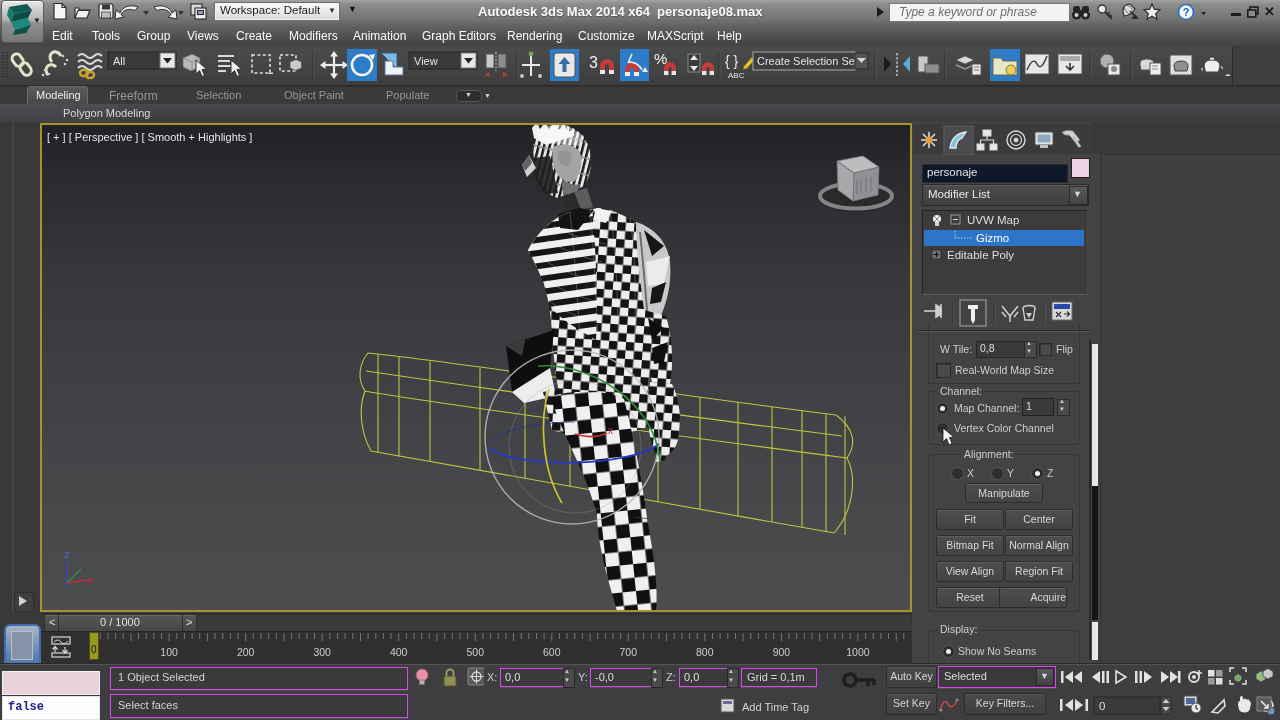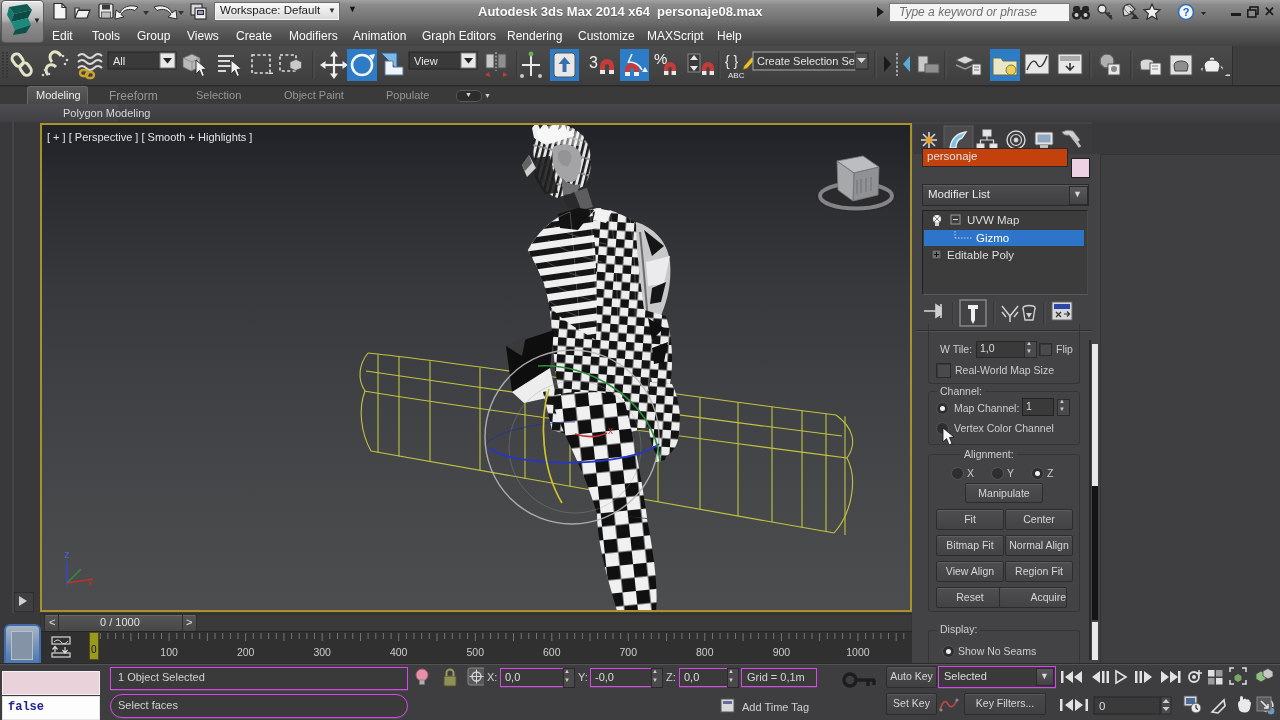--- a/index.html
+++ b/index.html
@@ -564,21 +564,21 @@
     <rect x="-6.5" y="-5.5" width="13" height="8" fill="#8fa8c0"></rect>
     <rect x="-4" y="5" width="8" height="3" fill="#c0c0c0"></rect>
   </g>
 
   <g transform="translate(158,15)">
     <path d="M-9,-7 Q-4,-10 2,-8 L9,1 L5,4 L-2,-4 Q-7,-3 -9,-7 Z" fill="#d0d0d0" stroke="#777" stroke-width="0.8"></path>
     <path d="M2,-2 L9,8" stroke="#c0c0c0" stroke-width="3"></path>
   </g>
 </svg>
 
-<div class="abs" style="left:922px;top:148px;width:144px;height:17px;background:#c2410c;border:1px solid #2a2a2a;">
+<div class="abs" style="left:922px;top:164px;width:144px;height:17px;background:#0f172a;border:1px solid #2a2a2a;">
   <div class="abs t" style="left:4px;top:1px;font-size:11.5px;color:#e2e2e2;">personaje</div>
 </div>
 <div class="abs" style="left:1071px;top:158px;width:17px;height:18px;background:#eed2e4;border:1px solid #202020;"></div>
 
 <div class="abs" style="left:922px;top:184px;width:165px;height:20px;background:linear-gradient(180deg,#4c4c4e,#3f3f41);border:1px solid #2a2a2a;box-shadow:inset 0 1px 0 #5d5d5d;">
   <div class="abs t" style="left:5px;top:3px;font-size:11.5px;color:#e8e8e8;">Modifier List</div>
 </div>
 <div class="abs" style="left:1069px;top:186px;width:17px;height:17px;background:linear-gradient(180deg,#5a5a5c,#434345);border:1px solid #2a2a2a;">
   <div class="abs" style="left:3px;top:2px;font-size:9px;color:#d8d8d8;">▼</div>
 </div>
@@ -647,21 +647,21 @@
   </g>
 </svg>
 <div class="abs" style="left:916px;top:330px;width:176px;height:1px;background:#2c2c2c;"></div>
 <div class="abs" style="left:916px;top:331px;width:176px;height:1px;background:#555;"></div>
 
 <div class="abs" id="rollout" style="left:916px;top:334px;width:170px;height:329px;font-size:10.5px;color:#cdcdcd;">
 
   <div class="abs" style="left:12px;top:-10px;width:150px;height:59px;border:1px solid #353535;border-top:none;border-radius:0 0 3px 3px;"></div>
   <div class="abs t" style="left:24px;top:9px;">W Tile:</div>
   <div class="abs" style="left:60px;top:7px;width:47px;height:15px;background:#3a3a3b;border:1px solid #272727;">
-    <div class="abs t" style="left:3px;top:0px;color:#dedede;">1,0</div>
+    <div class="abs t" style="left:3px;top:0px;color:#dedede;">0,8</div>
       </div>
   <div class="abs" style="left:108px;top:7px;width:11px;height:15px;background:#4a4a4c;border:1px solid #2a2a2a;">
     <div class="abs" style="left:1px;top:-2px;font-size:6px;color:#ccc;">▲</div>
     <div class="abs" style="left:1px;top:6px;font-size:6px;color:#ccc;">▼</div>
       </div>
   <div class="abs" style="left:123px;top:9px;width:11px;height:11px;background:#4a4a4a;border:1px solid #2a2a2a;box-shadow:inset 1px 1px 0 #383838;"></div>
   <div class="abs t" style="left:140px;top:9px;">Flip</div>
   <div class="abs" style="left:20px;top:29px;width:13px;height:13px;background:#4a4a4a;border:1px solid #2a2a2a;box-shadow:inset 1px 1px 0 #383838;"></div>
   <div class="abs t" style="left:39px;top:30px;">Real-World Map Size</div>
 
@@ -873,21 +873,21 @@
 <div class="abs" style="left:0;top:663px;width:1280px;height:57px;background:#3e3e40;border-top:1px solid #2b2b2b;box-shadow:inset 0 1px 0 #535355;"></div>
 
 <div class="abs" style="left:2px;top:671px;width:96px;height:22px;background:#e9d2d9;border:1px solid #f2f2f2;"></div>
 <div class="abs" style="left:2px;top:696px;width:96px;height:22px;background:#fdfdfd;border:1px solid #e4e4e4;">
   <div class="abs t" style="left:5px;top:3px;font-family:'Liberation Mono',monospace;font-weight:bold;font-size:12px;color:#22228f;">false</div>
 </div>
 
 <div class="abs sunk" style="left:110px;top:667px;width:296px;height:21px;">
   <div class="abs t" style="left:7px;top:3px;font-size:11px;color:#d2d2d2;">1 Object Selected</div>
 </div>
-<div class="abs sunk" style="left:110px;top:694px;width:296px;height:22px;border-radius:12px;">
+<div class="abs sunk" style="left:110px;top:694px;width:296px;height:22px;">
   <div class="abs t" style="left:7px;top:4px;font-size:11px;color:#d2d2d2;">Select faces</div>
 </div>
 
 <svg class="abs" style="left:414px;top:666px;" width="70" height="24" viewBox="0 0 70 24">
   <circle cx="8" cy="9" r="6" fill="#e890a8" stroke="#a05a70" stroke-width="1"></circle>
   <rect x="5.5" y="14" width="5" height="4.5" fill="#b0b0b0" stroke="#777" stroke-width="0.7"></rect>
   <g transform="translate(30,2)">
     <rect x="0" y="8" width="12" height="10" rx="1.5" fill="#8f8f58" stroke="#55552a"></rect>
     <path d="M2.5,8 L2.5,5 a3.5,3.5 0 0 1 7,0 L9.5,8" fill="none" stroke="#9a9a60" stroke-width="2"></path>
   </g>

